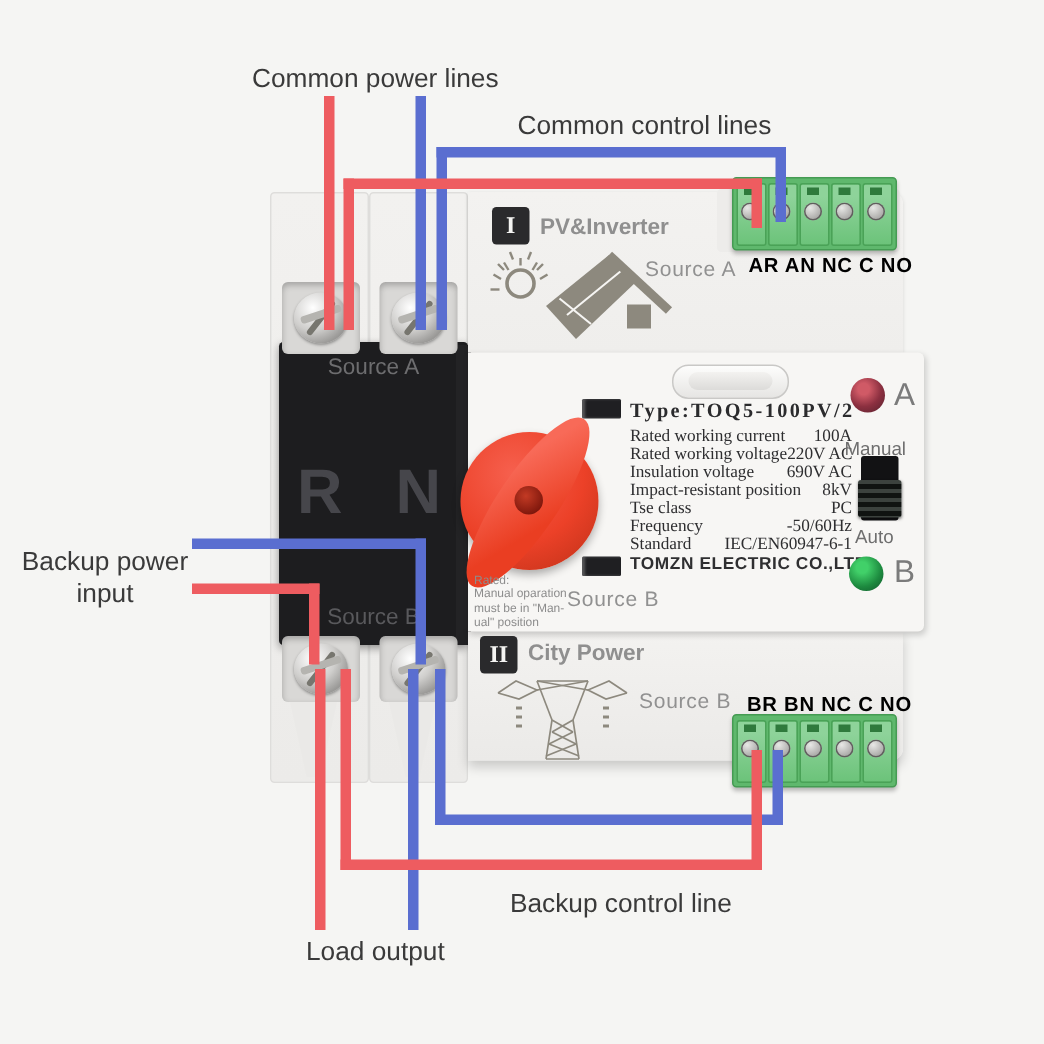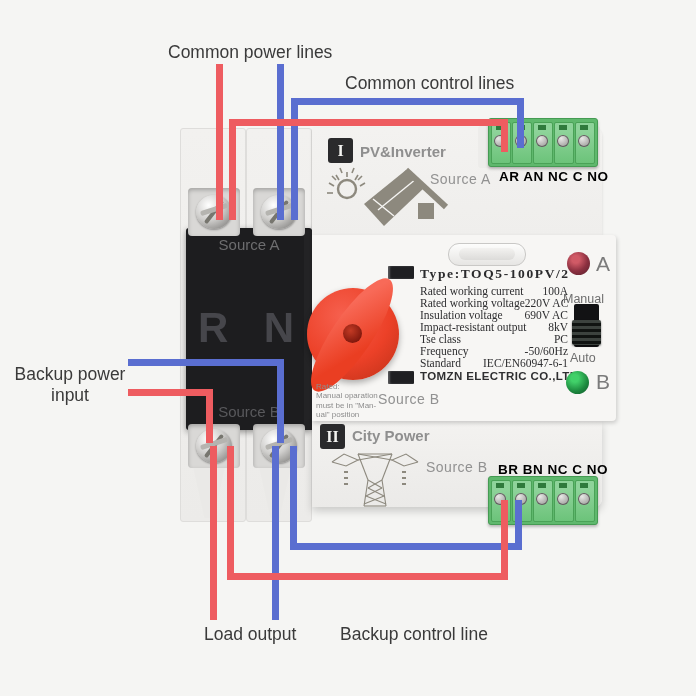--- a/index.html
+++ b/index.html
@@ -201,21 +201,21 @@
       </div>
     <div class="spec-row">
       <span>Rated working voltage</span>
       <span>220V AC</span>
       </div>
     <div class="spec-row">
       <span>Insulation voltage</span>
       <span>690V AC</span>
       </div>
     <div class="spec-row">
-      <span>Impact-resistant output</span>
+      <span>Impact-resistant position</span>
       <span>8kV</span>
       </div>
     <div class="spec-row">
       <span>Tse class</span>
       <span>PC</span>
       </div>
     <div class="spec-row">
       <span>Frequency</span>
       <span>-50/60Hz</span>
       </div>
@@ -314,16 +314,16 @@
   <div class="wire wred" style="left:227px;top:446px;width:7px;height:134px;"></div>
   <div class="wire wred" style="left:227px;top:573px;width:281px;height:7px;"></div>
   <div class="wire wred" style="left:501px;top:500px;width:7px;height:80px;"></div>
 
   <div class="ann" style="left:168px;top:42px;">Common power lines</div>
   <div class="ann" style="left:8px;top:364px;width:124px;text-align:center;white-space:normal;">
     <div>Backup power</div>
     <div>input</div>
   </div>
   <div class="ann" style="left:345px;top:73px;">Common control lines</div>
-  <div class="ann" style="left:340px;top:592px;margin-top:32px;">Backup control line</div>
+  <div class="ann" style="left:340px;top:592px;">Backup control line</div>
   <div class="ann" style="left:204px;top:624px;">Load output</div>
 
 </div>
 
 </body></html>

